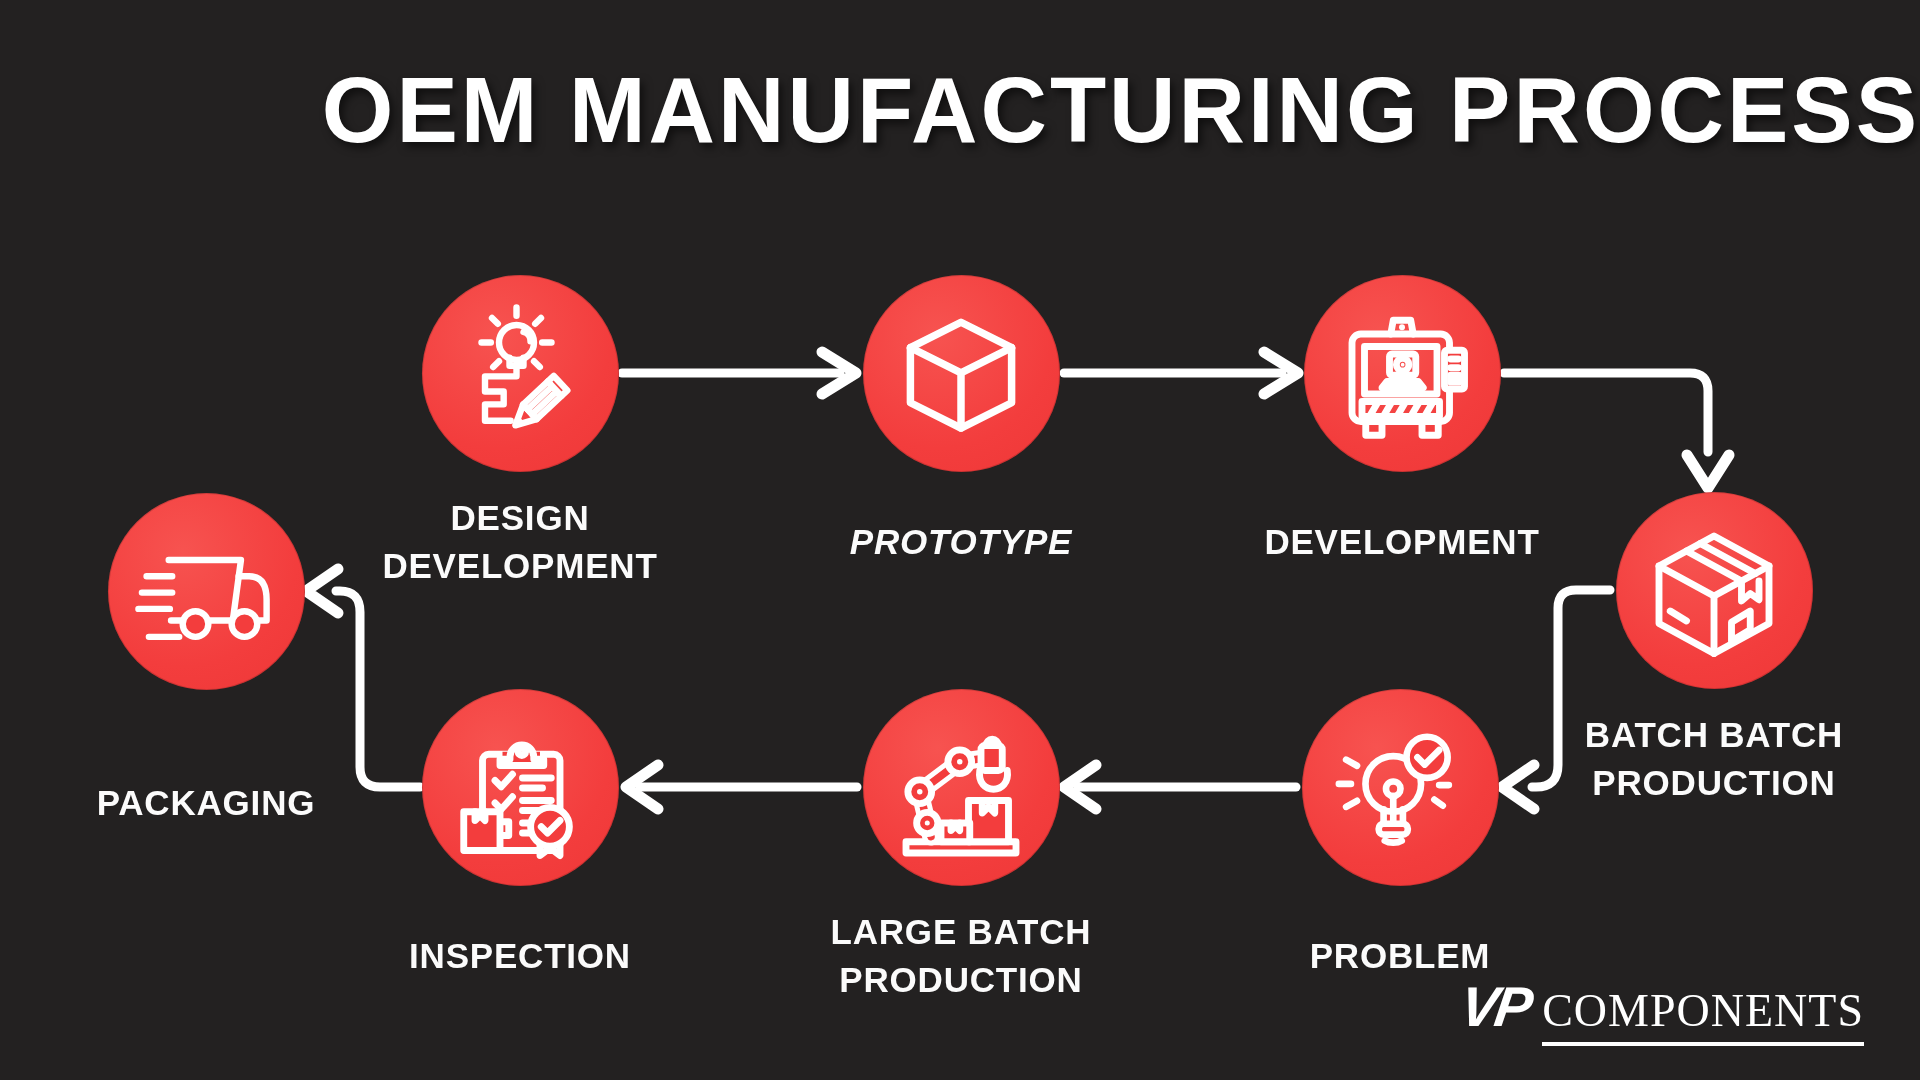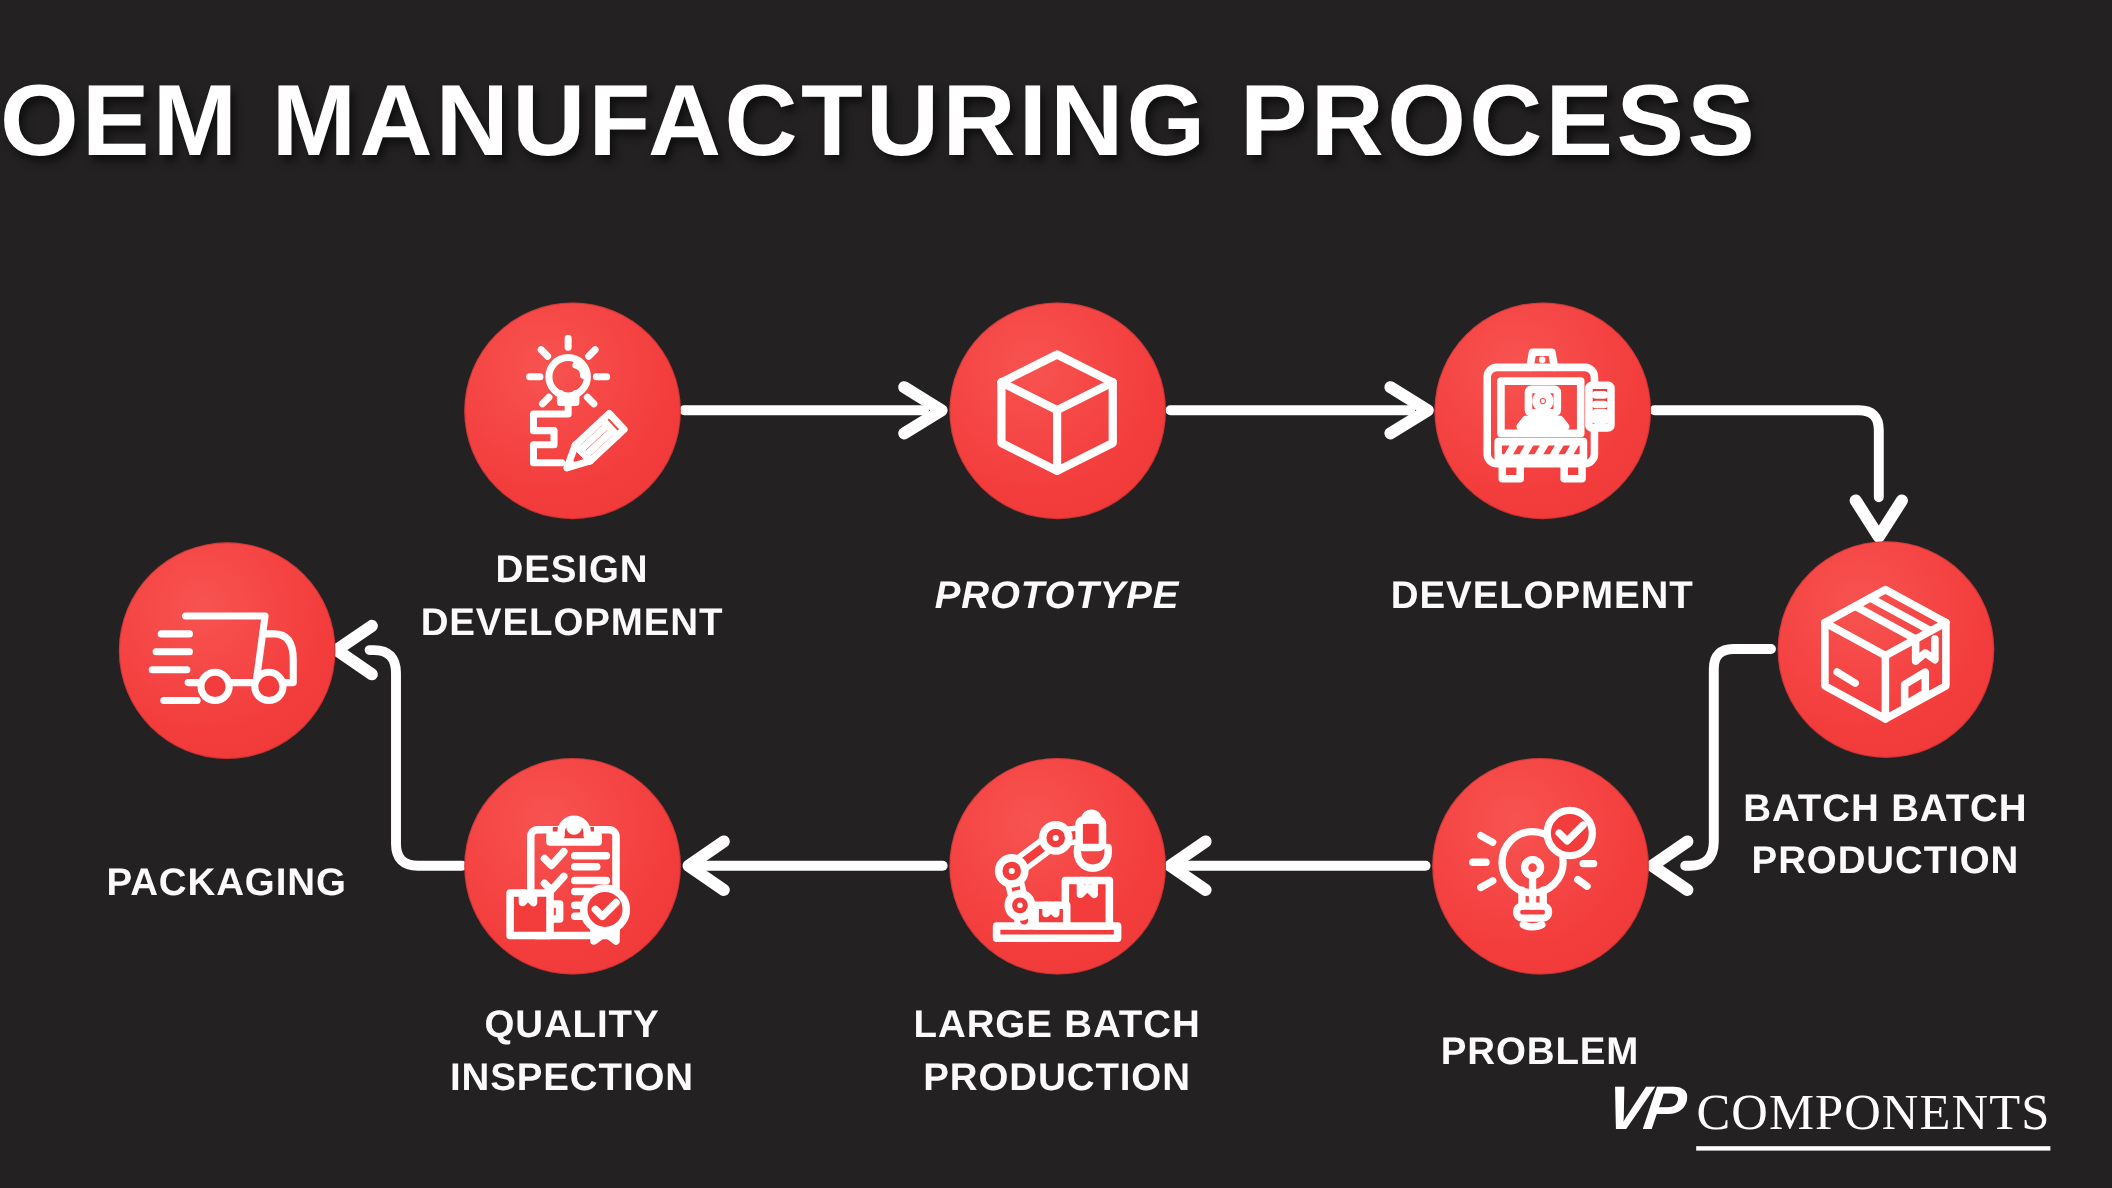--- a/index.html
+++ b/index.html
@@ -8,21 +8,21 @@
     background:#232121;
     font-family:"Liberation Sans",sans-serif;
     color:#ffffff;
     position:relative;
     overflow:hidden;
   }
   .canvas{position:absolute;inset:0;width:1920px;height:1080px;}
 
   .title{
     position:absolute;top:58px;left:0;width:1920px;
-    text-align:left;
+    text-align:right;
     font-size:92px;font-weight:700;letter-spacing:3px;
     color:#ffffff;
     text-shadow:4px 5px 8px rgba(0,0,0,.55);
     white-space:nowrap;
   }
 
   .arrows{position:absolute;inset:0;pointer-events:none;}
   .arrows path, .arrows polyline{
     fill:none;stroke:#ffffff;
     stroke-linecap:round;stroke-linejoin:round;
@@ -249,21 +249,20 @@
         <path class="s" d="M24,79 v7 l4,-4 l4,4 v-7"></path>
         <path class="s red" d="M76,100 v14 l8,-6 l8,6 v-14"></path>
         <circle class="s red" cx="84" cy="91" r="15.5"></circle>
         <path class="s" d="M77,91 l5,5 l10,-10"></path>
         <rect class="red" x="46" y="31" width="30" height="9"></rect>
         <path class="s" d="M44,42 v-5 h8 v-2 a9.5,9.5 0 0 1 19,0 v2 h8 v5 z"></path>
         <circle class="s" cx="61.5" cy="31" r="3"></circle>
       </svg>
     </div>
     <div class="label">
-      <span>QUALITY</span>
       <span>INSPECTION</span>
     </div>
   </div>
 
   <div class="node n-packaging">
     <div class="circle">
       <svg class="icon" width="152" height="134" viewBox="0 0 130 115">
         <path class="s" d="M14,44 H36 M10,58 H36 M7,72 H34 M16,96 H42"></path>
         <path class="s" d="M33,30 H95 L88,82"></path>
         <path class="s" d="M93,44 H102 Q117,44 117,64 V82 H109"></path>

